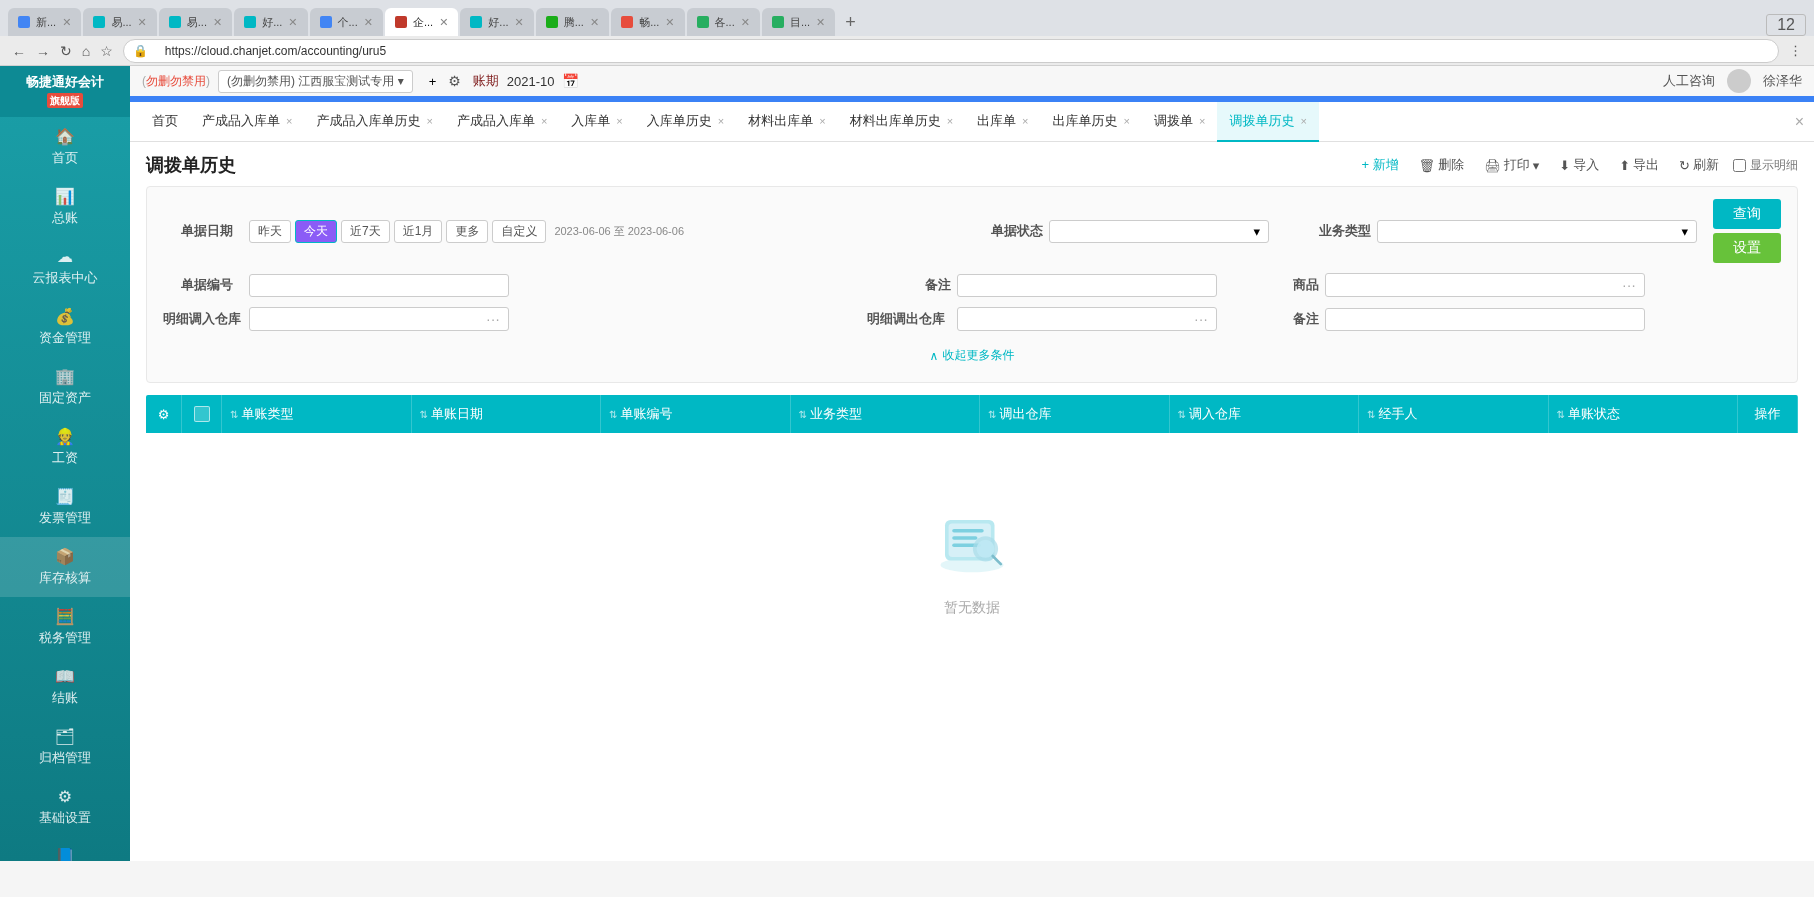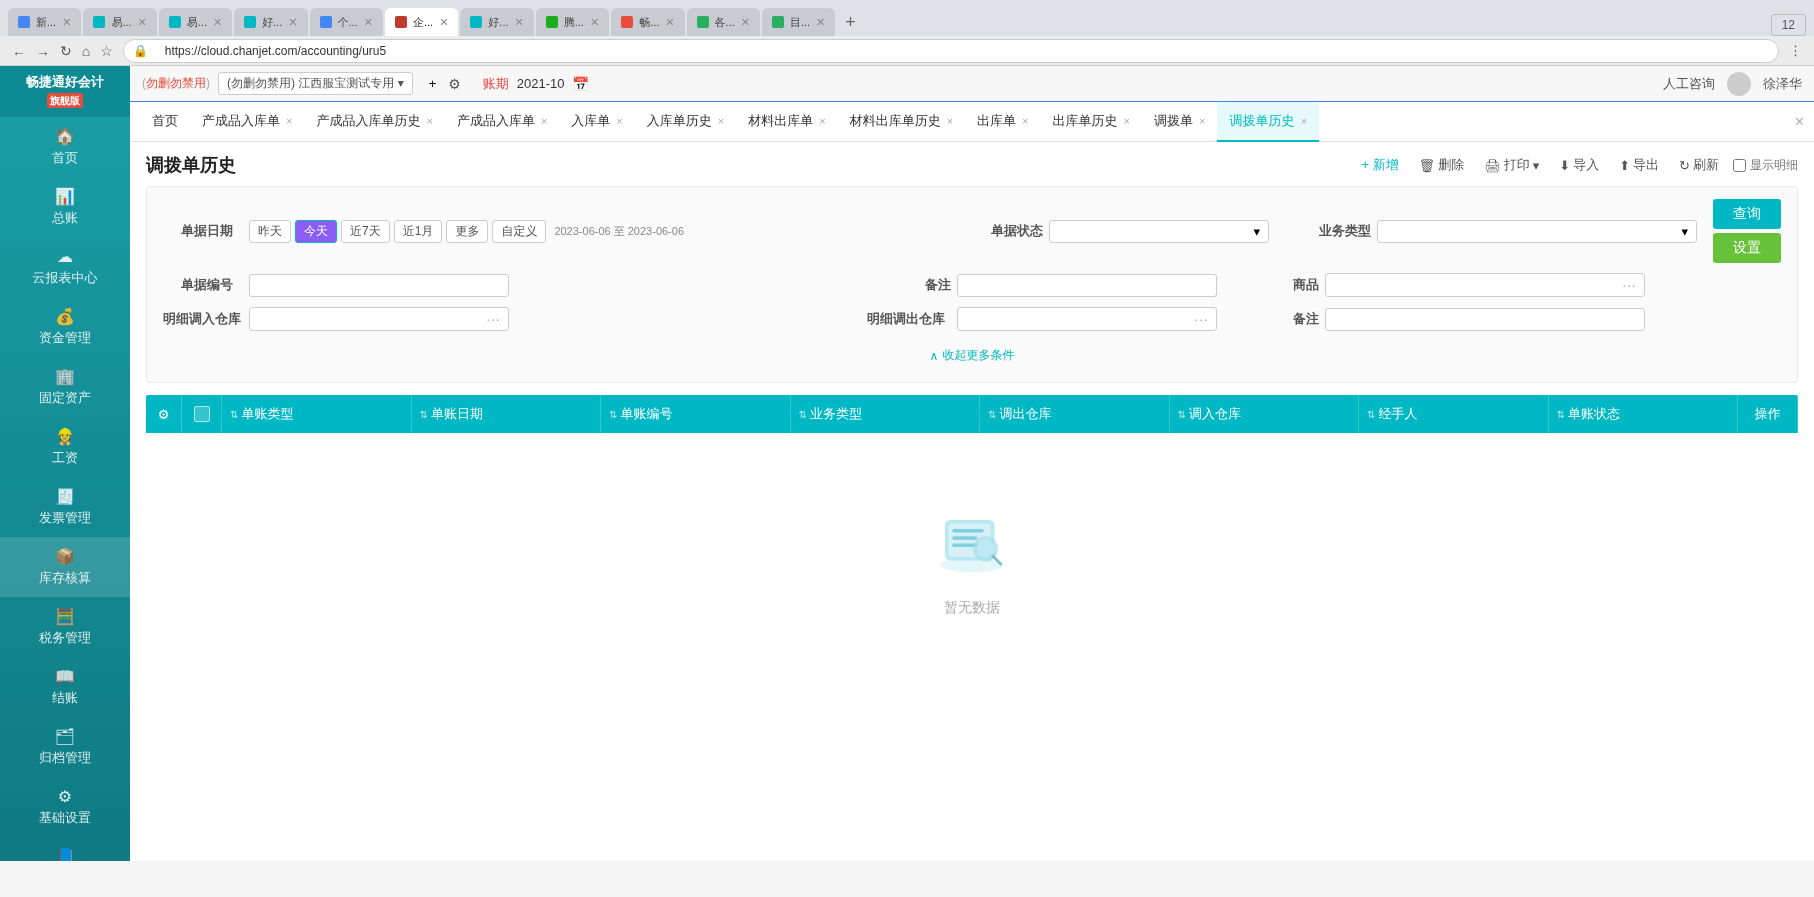--- a/index.html
+++ b/index.html
@@ -124,38 +124,38 @@
       flex: 1;
       display: flex;
       flex-direction: column;
       overflow: hidden;
       background: #fff;
     }
 
     
     .header-bar {
       background: #f7f7f7;
-      border-bottom: 1px solid #3b82f6;
+      border-bottom: 6px solid #3b82f6;
       height: 36px;
       display: flex;
       align-items: center;
       padding: 0 12px;
       gap: 8px;
       font-size: 13px;
     }
     .company-selector {
       border: 1px solid #ccc;
       border-radius: 3px;
       padding: 2px 8px;
       background: #fff;
       cursor: pointer;
       font-size: 12px;
       color: #555;
     }
-    .period-label { color: #ef4444; margin-left: 14px; }
+    .period-label { color: #7f1d1d; margin-left: 4px; }
     .period-value { color: #333; font-weight: 500; }
 
     
     .page-area {
       flex: 1;
       overflow-y: auto;
       padding: 0;
     }
     .page-title-bar {
       display: flex;
@@ -388,21 +388,21 @@
     <span style="display:inline-block;width:12px;height:12px;background:#27ae60;border-radius:2px;flex-shrink:0;"></span>
     <span style="font-size:11px;">各...</span>
     <span class="tab-close">✕</span>
   </div>
   <div class="browser-tab">
     <span style="display:inline-block;width:12px;height:12px;background:#27ae60;border-radius:2px;flex-shrink:0;"></span>
     <span style="font-size:11px;">目...</span>
     <span class="tab-close">✕</span>
   </div>
   <div style="padding: 0 8px; cursor:pointer; font-size:18px; color:#666; line-height:28px;">+</div>
-  <div style="margin-left:auto; padding: 0 10px; font-size:12px; color:#555; border: 1px solid #bbb; border-radius:3px; height:22px; display:flex;align-items:center; margin-top:10px;">12</div>
+  <div style="margin-left:auto; padding: 0 10px; font-size:16px; color:#555; border: 1px solid #bbb; border-radius:3px; height:22px; display:flex;align-items:center; margin-top:10px;">12</div>
 </div>
 
 <div class="browser-address-bar">
   <button class="nav-btn">←</button>
   <button class="nav-btn">→</button>
   <button class="nav-btn">↻</button>
   <button class="nav-btn">⌂</button>
   <button class="nav-btn">☆</button>
   <div style="display:flex;align-items:center;background:#fff;border:1px solid #ccc;border-radius:14px;height:24px;padding:0 10px;flex:1;gap:6px;">
     <span style="color:#5a5;font-size:12px;">🔒</span>

